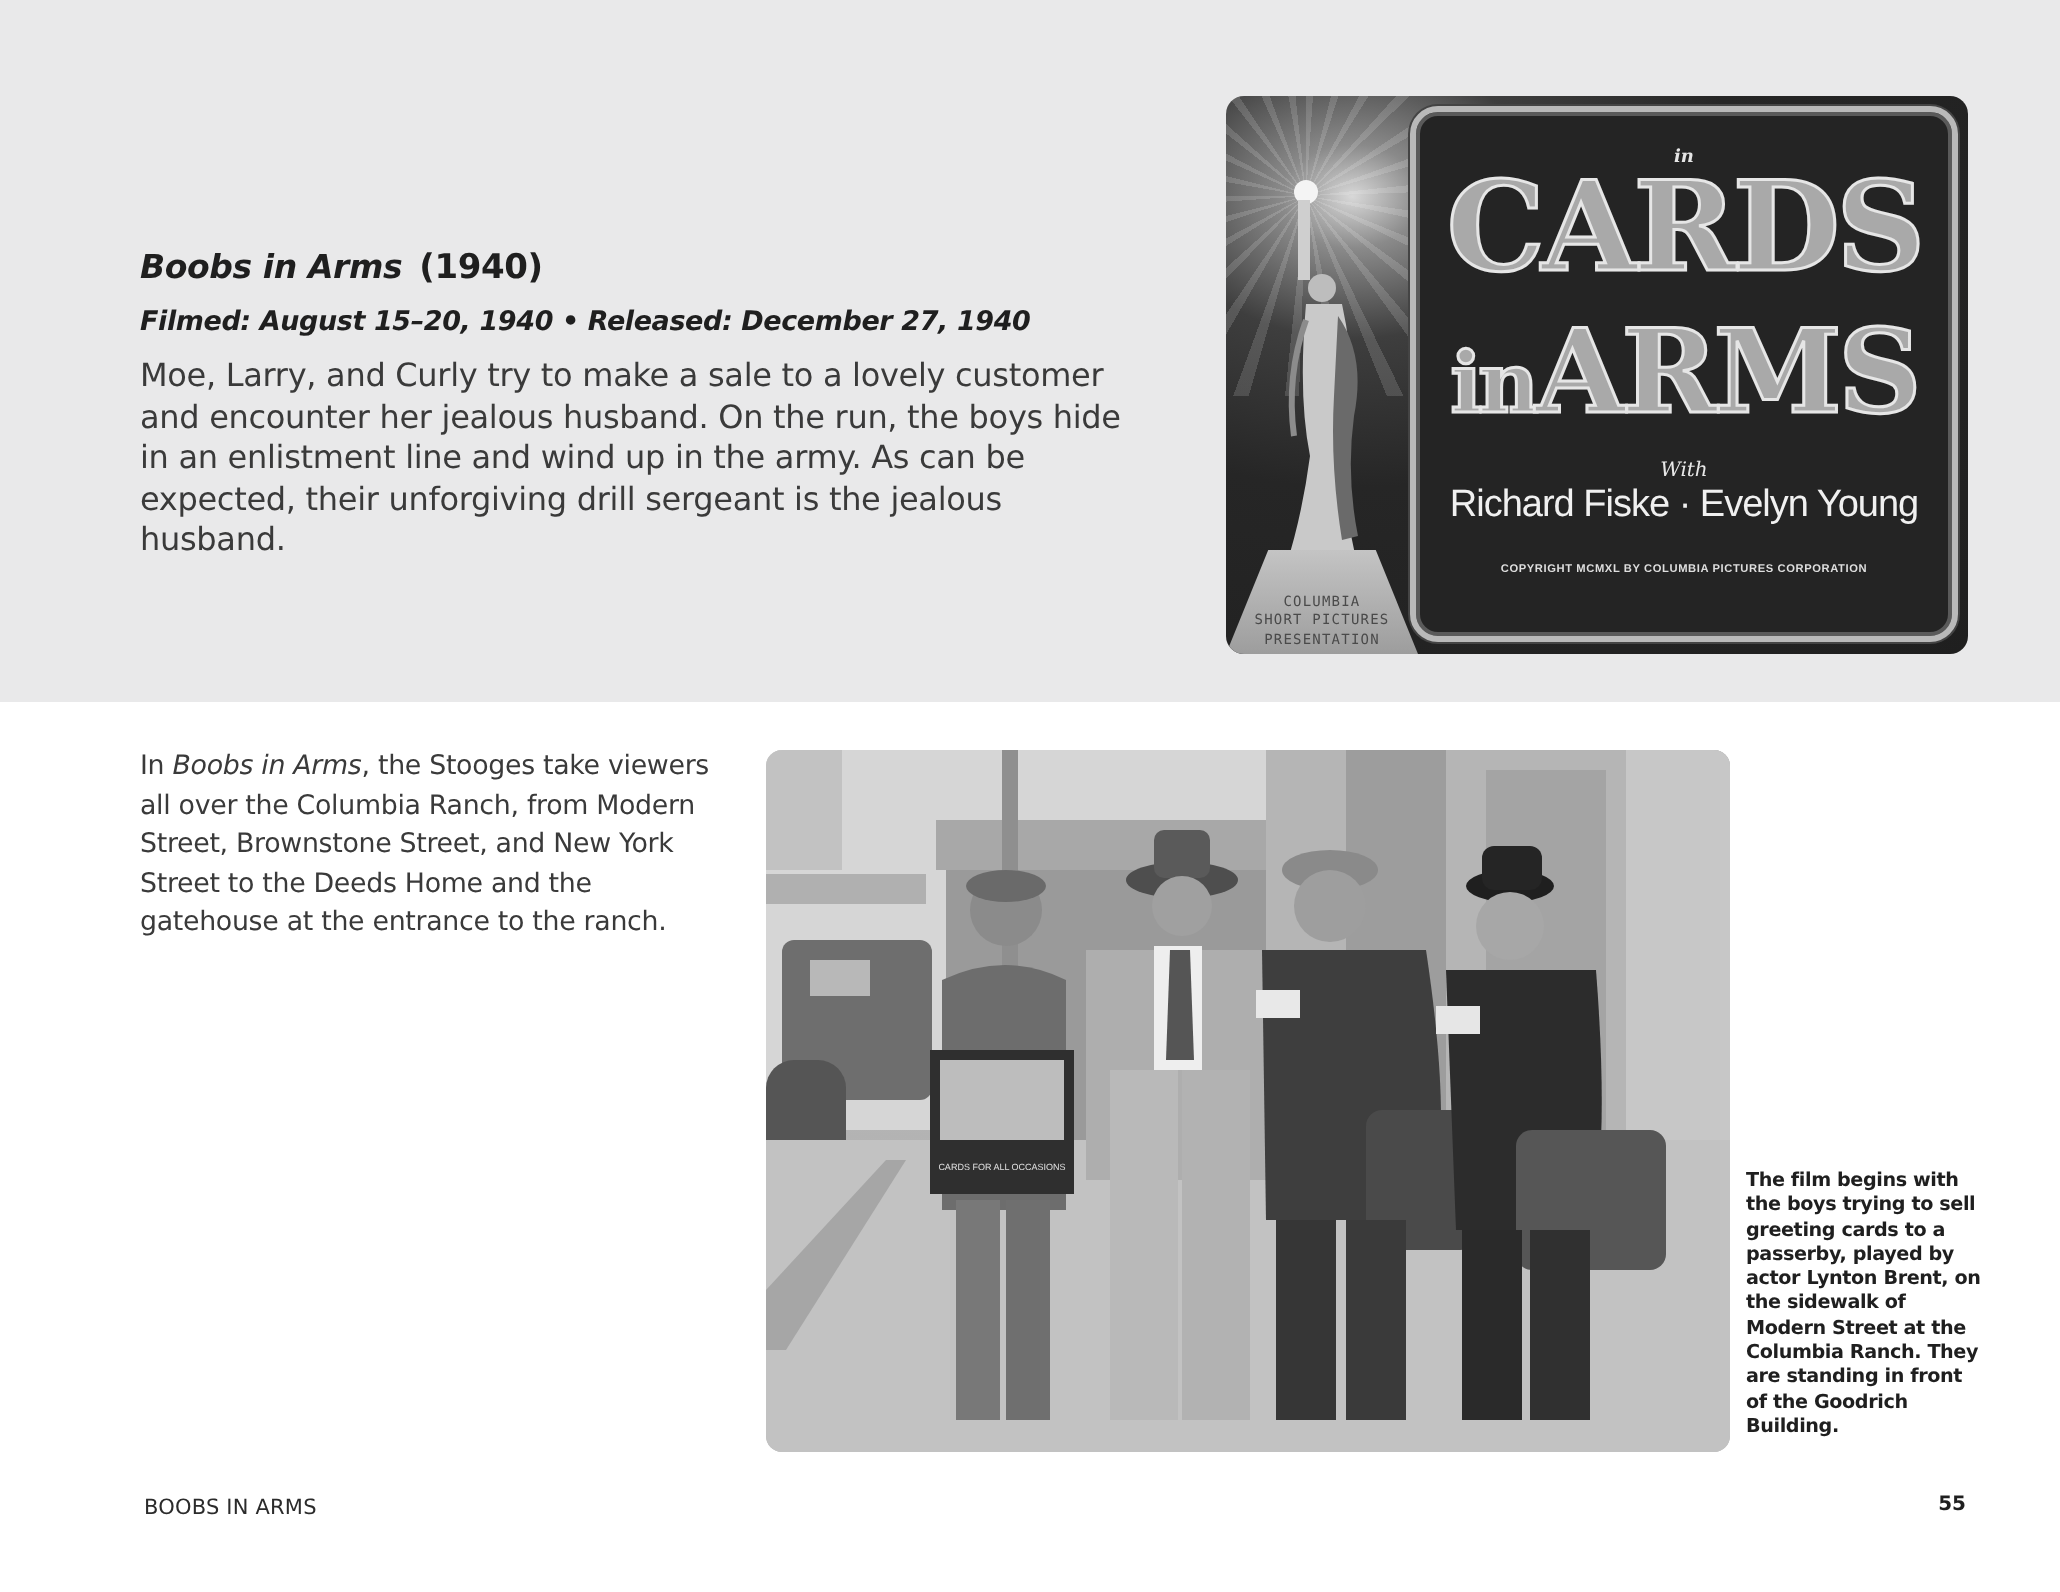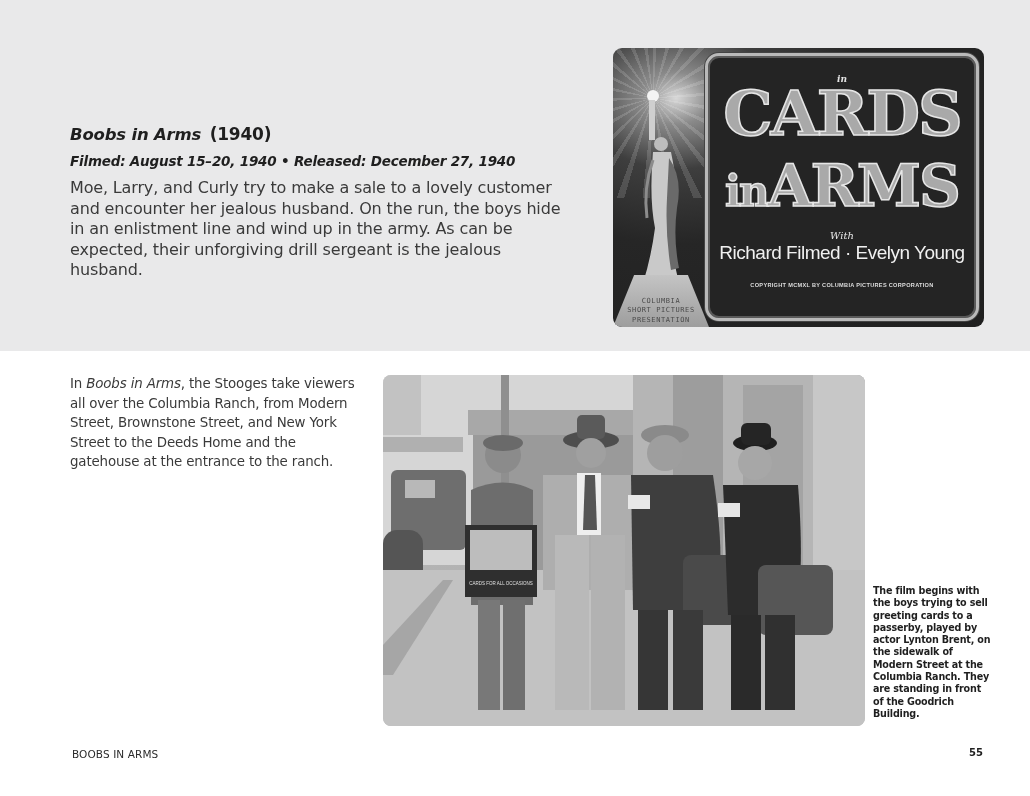--- a/index.html
+++ b/index.html
@@ -111,21 +111,21 @@
   <div class="pedestal">
     <span>COLUMBIA</span>
     <span>SHORT PICTURES</span>
     <span>PRESENTATION</span>
   </div>
   <div class="card-panel">
     <div class="card-in">in</div>
     <div class="card-boobs">CARDS</div>
     <div class="card-inarms"><span class="small">in</span><span>ARMS</span></div>
     <div class="card-with">With</div>
-    <div class="card-cast">Richard Filmed · Evelyn Young</div>
+    <div class="card-cast">Richard Fiske · Evelyn Young</div>
     <div class="card-copy">COPYRIGHT MCMXL  BY COLUMBIA PICTURES CORPORATION</div>
   </div>
 </div>
 
 <p class="body-text"><span>In </span><span class="ital">Boobs in Arms</span><span>, the Stooges take viewers all over the Columbia Ranch, from Modern Street, Brownstone Street, and New York Street to the Deeds Home and the gatehouse at the entrance to the ranch.</span></p>
 
 <div class="photo">
   <svg width="482" height="351" viewBox="0 0 482 351">
 
     <rect x="0" y="0" width="482" height="190" fill="#d6d6d6"></rect>

